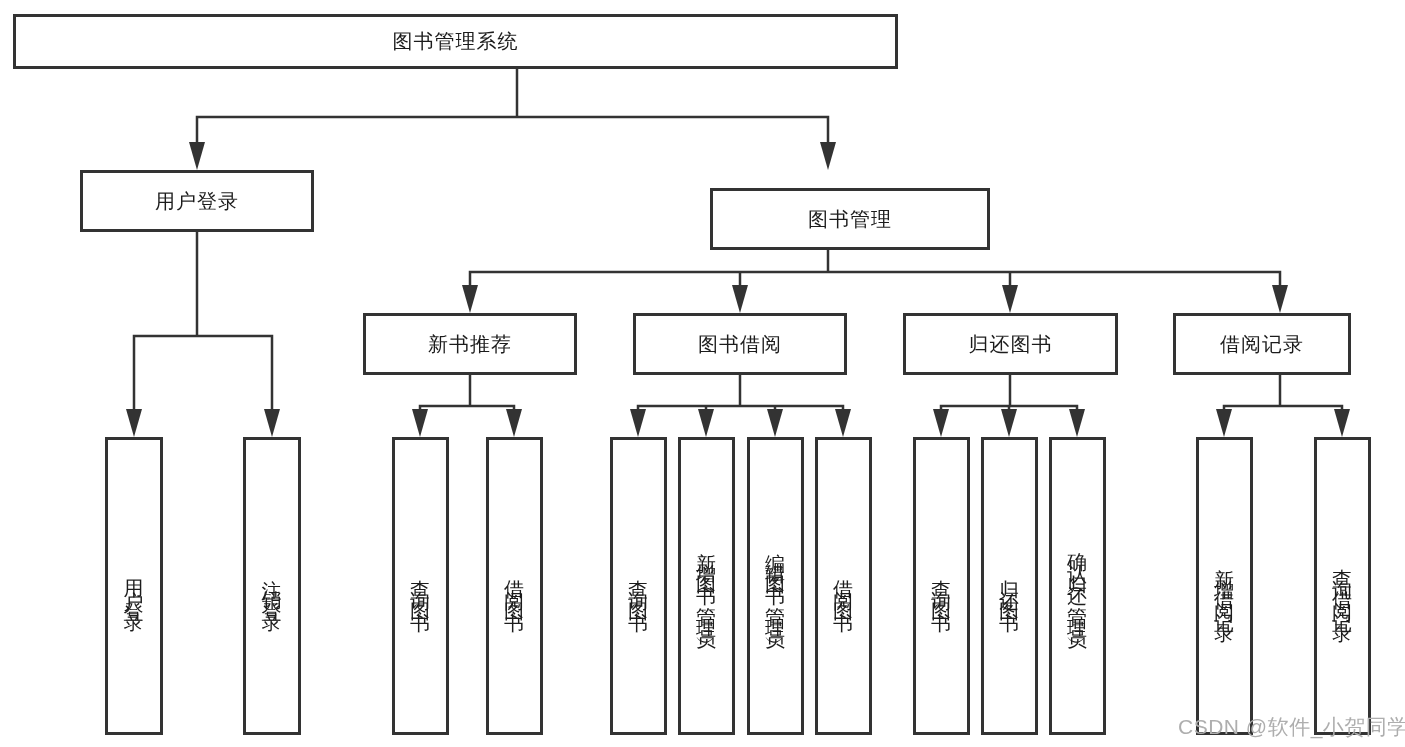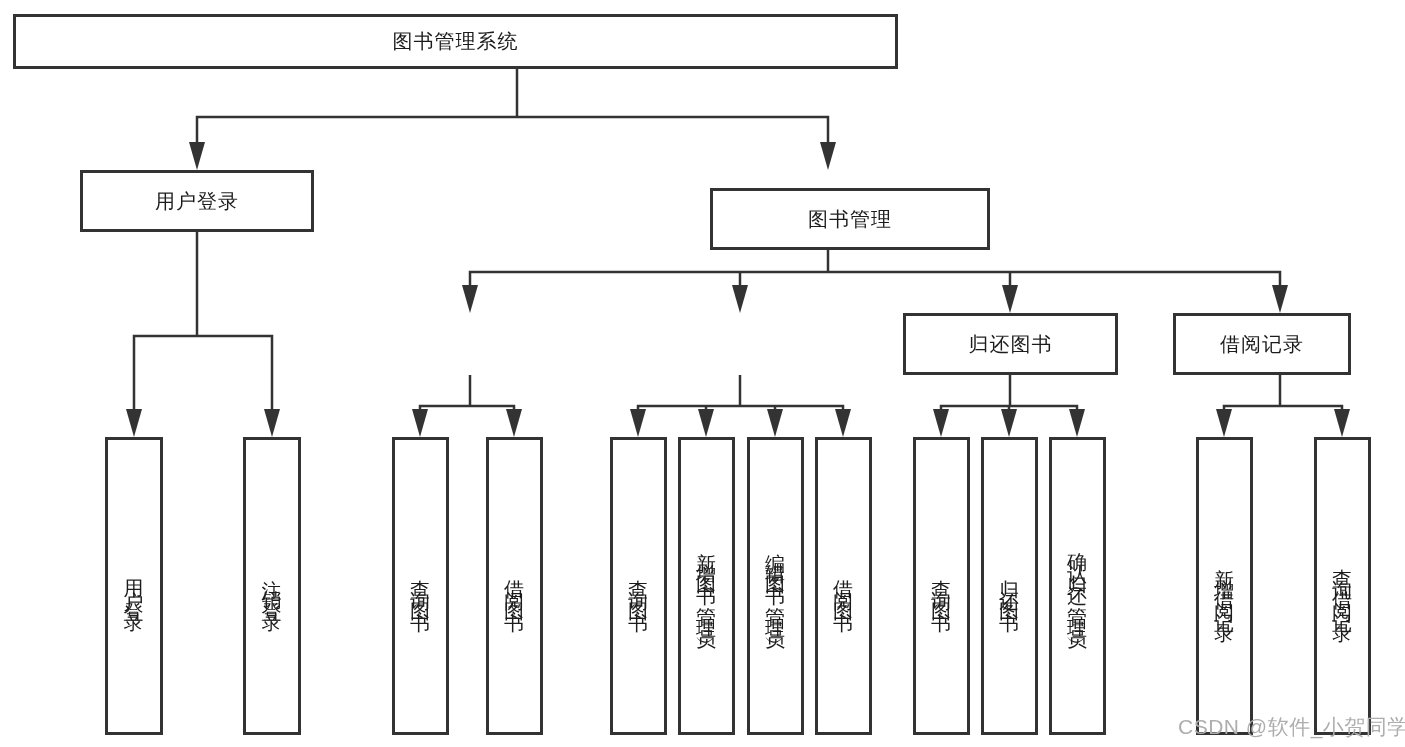--- a/index.html
+++ b/index.html
@@ -113,20 +113,26 @@
     <span class="hlabel">图书管理系统</span>
   </div>
 
   <div class="node" style="left:80px; top:170px; width:234px; height:62px;">
     <span class="hlabel">用户登录</span>
   </div>
   <div class="node" style="left:710px; top:188px; width:280px; height:62px;">
     <span class="hlabel">图书管理</span>
   </div>
 
+  <div class="node" style="left:363px; top:313px; width:214px; height:62px;">
+    <span class="hlabel">新书推荐</span>
+  </div>
+  <div class="node" style="left:633px; top:313px; width:214px; height:62px;">
+    <span class="hlabel">图书借阅</span>
+  </div>
   <div class="node" style="left:903px; top:313px; width:215px; height:62px;">
     <span class="hlabel">归还图书</span>
   </div>
   <div class="node" style="left:1173px; top:313px; width:178px; height:62px;">
     <span class="hlabel">借阅记录</span>
   </div>
 
   <div class="node" style="left:105px; top:437px; width:58px; height:298px;">
     <span class="vtext">用户登录</span>
   </div>

